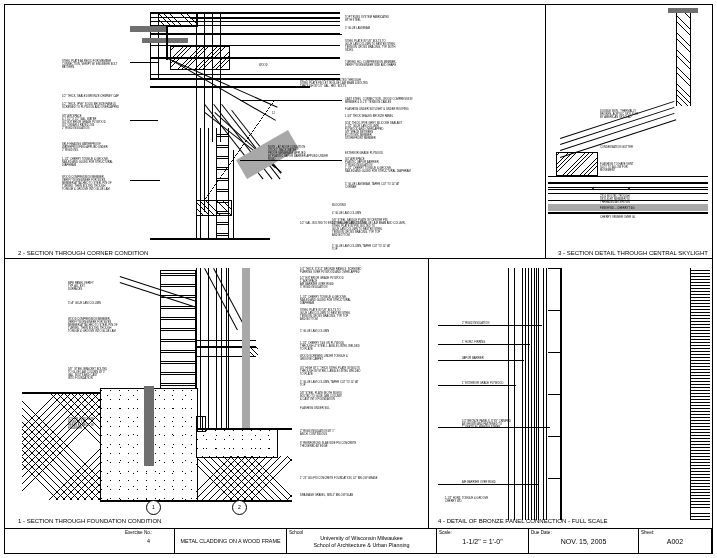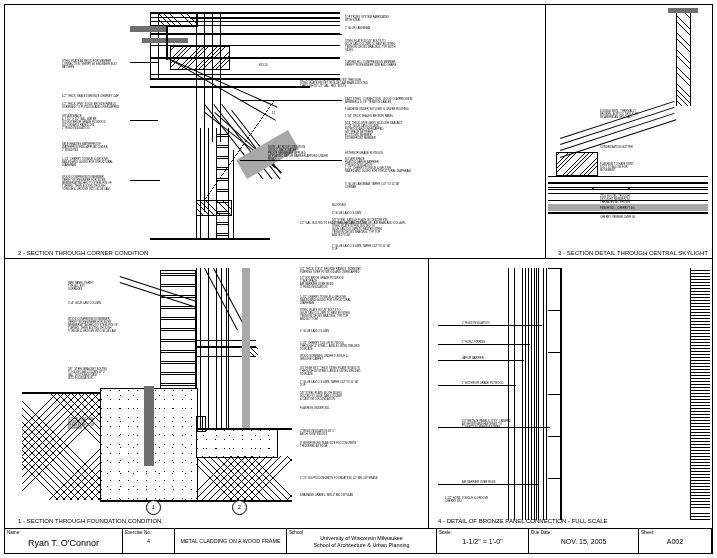--- a/index.html
+++ b/index.html
@@ -371,24 +371,20 @@
       <div class="note" style="left: 445px; top: 497px;">1-1/2" HORZ. TONGUE &amp; GROOVE
 CHERRY WD.</div>
     </div>
 
   <div class="dtitle" style="left:18px;top:250px;">2 - SECTION THROUGH CORNER CONDITION</div>
   <div class="dtitle" style="left:558px;top:250px;">3 - SECTION DETAIL THROUGH CENTRAL SKYLIGHT</div>
   <div class="dtitle" style="left:18px;top:518px;">1 - SECTION THROUGH FOUNDATION CONDITION</div>
   <div class="dtitle" style="left:438px;top:518px;">4 - DETAIL OF BRONZE PANEL CONNECTION - FULL SCALE</div>
 
   <div id="titleblock">
-      <div class="tb-cell" style="left: 0px; width: 118px;">
-        <div class="tb-label">Name:</div>
-        <div class="tb-value big" style="white-space: pre-line;">Ryan T. O'Connor</div>
-      </div>
       <div class="tb-cell" style="left: 118px; width: 52px;">
         <div class="tb-label">Exercise No.:</div>
         <div class="tb-value sm" style="white-space: pre-line;">4</div>
       </div>
       <div class="tb-cell" style="left: 170px; width: 112px;">
         <div class="tb-value sm" style="white-space: pre-line;">METAL CLADDING ON A WOOD FRAME</div>
       </div>
       <div class="tb-cell" style="left: 282px; width: 150px;">
         <div class="tb-label">School</div>
         <div class="tb-value sm" style="white-space: pre-line; top: 6px; line-height: 7px;">University of Wisconsin Milwaukee

